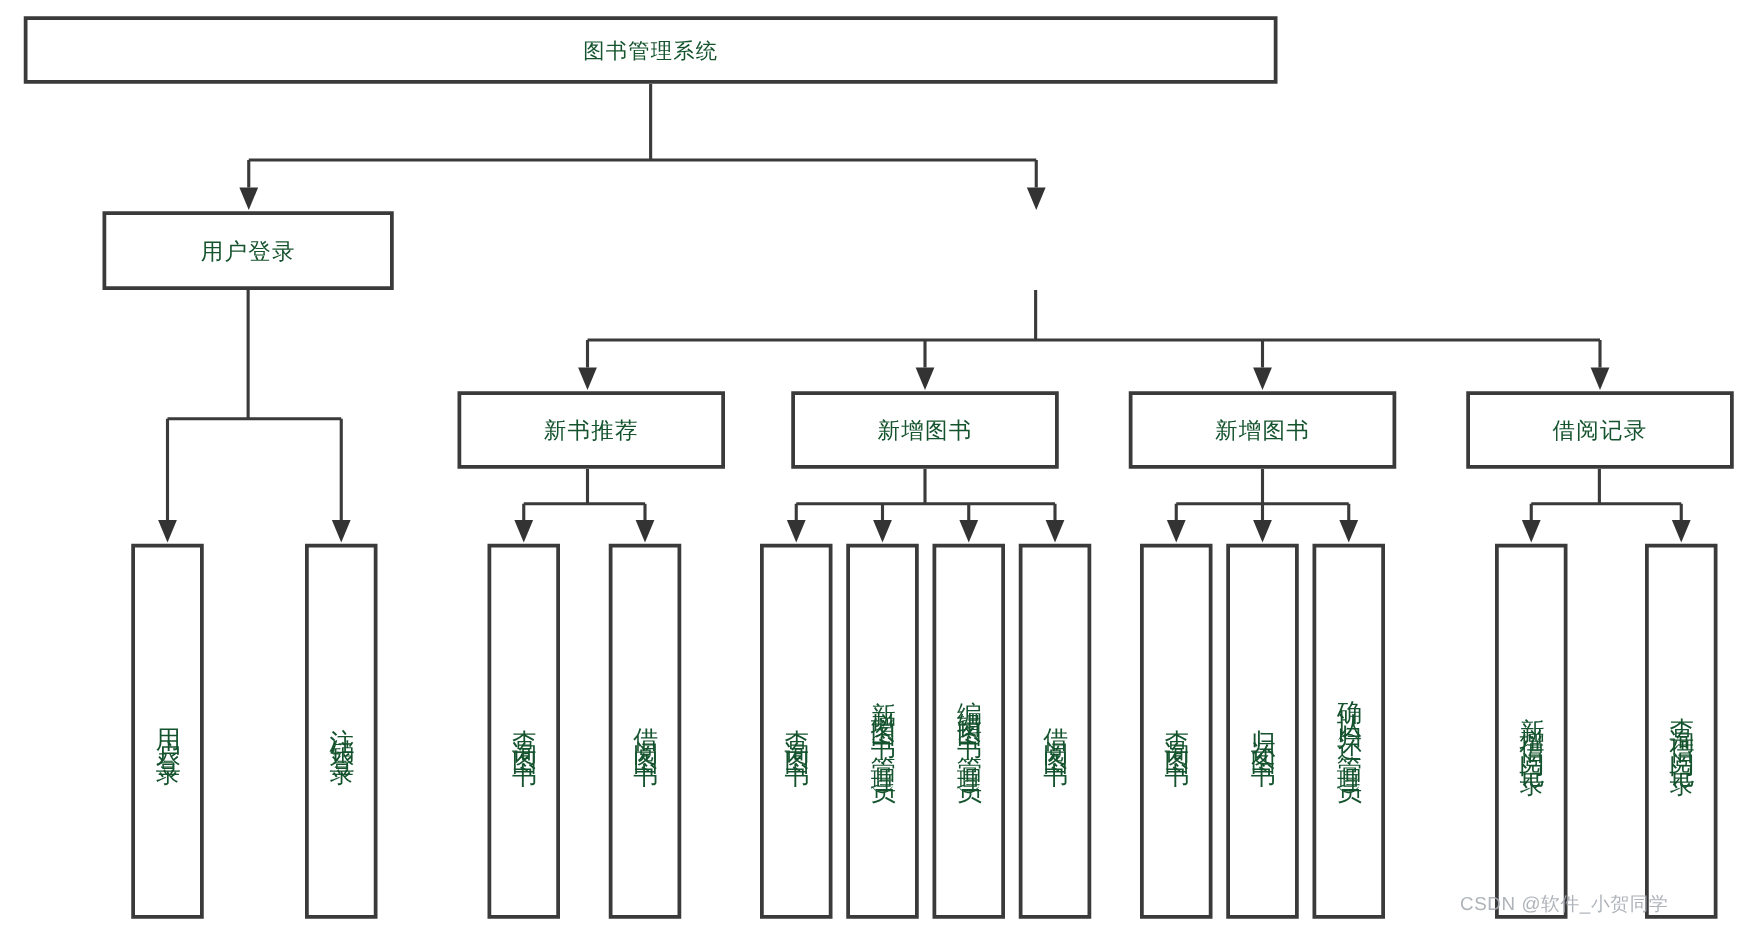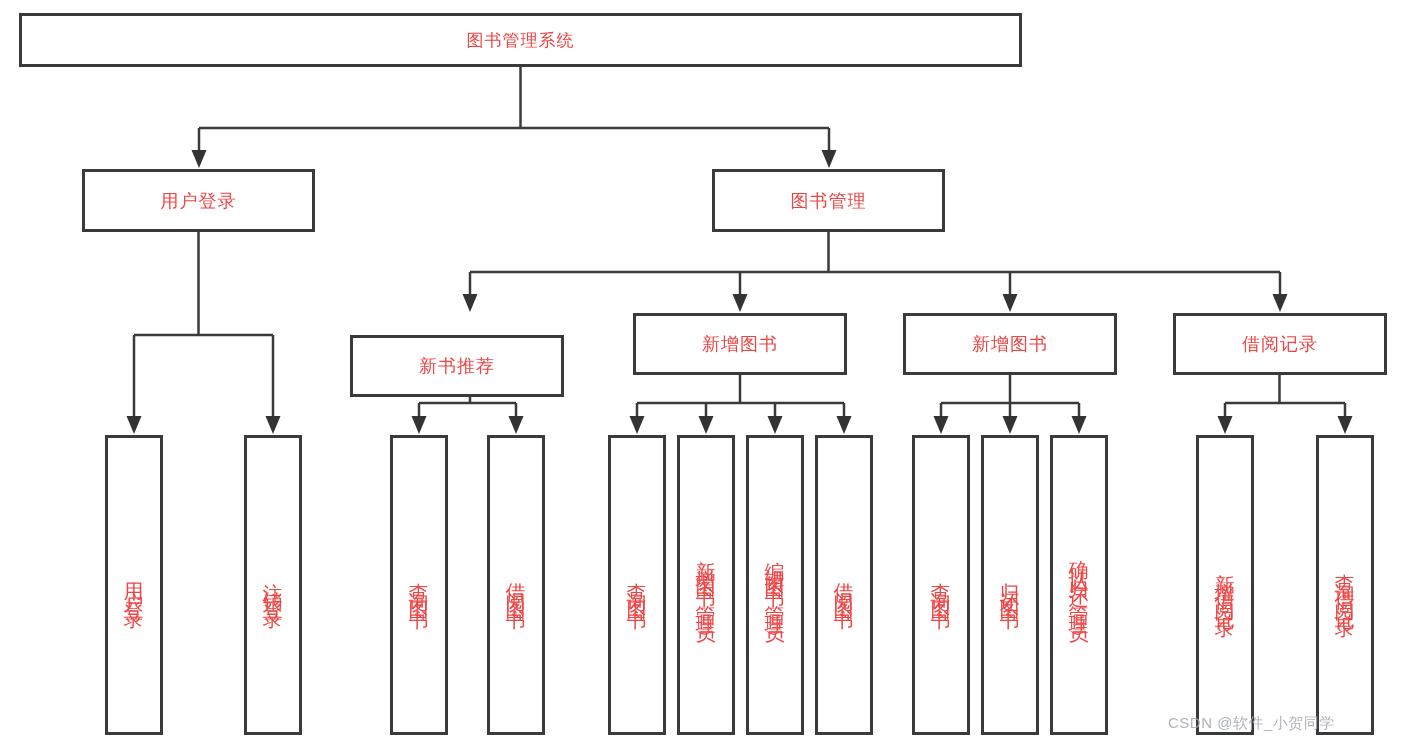--- a/index.html
+++ b/index.html
@@ -24,37 +24,37 @@
     z-index: 1;
   }
   .node {
     position: absolute;
     box-sizing: border-box;
     background: #ffffff;
     border: 3px solid #3a3a3a;
     display: flex;
     align-items: center;
     justify-content: center;
-    color: #ef4444;
+    color: #14532d;
     z-index: 2;
     text-align: center;
   }
   .node.root-node {
     left: 19px; top: 13px; width: 1003px; height: 54px;
     font-size: 17px;
     letter-spacing: 1px;
   }
   .node.branch {
     font-size: 18px;
     letter-spacing: 1px;
   }
   .node.lvl1-a { left: 82px;  top: 169px; width: 233px; height: 63px; }
   .node.lvl1-b { left: 712px; top: 169px; width: 233px; height: 63px; }
   .node.lvl2   { top: 313px; width: 214px; height: 62px; }
-  .node.lvl2-a { left: 350px; margin-top: 22px; }
+  .node.lvl2-a { left: 366px; }
   .node.lvl2-b { left: 633px; }
   .node.lvl2-c { left: 903px; }
   .node.lvl2-d { left: 1173px; }
   .node.leaf {
     top: 435px;
     width: 58px;
     height: 300px;
     writing-mode: vertical-rl;
     text-orientation: mixed;
     font-size: 20px;
@@ -159,21 +159,20 @@
     <path class="conn-line" d="M1225 403 H1345"></path>
     <path class="conn-line" d="M1225 403 V416"></path>
       <polygon class="conn-head" points="1217.5,416 1232.5,416 1225,434"></polygon>
     <path class="conn-line" d="M1345 403 V416"></path>
       <polygon class="conn-head" points="1337.5,416 1352.5,416 1345,434"></polygon>
   </svg>
 
   <div class="node root-node">图书管理系统</div>
 
   <div class="node branch lvl1-a">用户登录</div>
-  <div class="node branch lvl1-b">图书管理</div>
 
   <div class="node branch lvl2 lvl2-a">新书推荐</div>
   <div class="node branch lvl2 lvl2-b">新增图书</div>
   <div class="node branch lvl2 lvl2-c">新增图书</div>
   <div class="node branch lvl2 lvl2-d">借阅记录</div>
 
   <div class="node leaf p1">用户登录</div>
   <div class="node leaf p2">注销登录</div>
 
   <div class="node leaf p3">查询图书</div>

